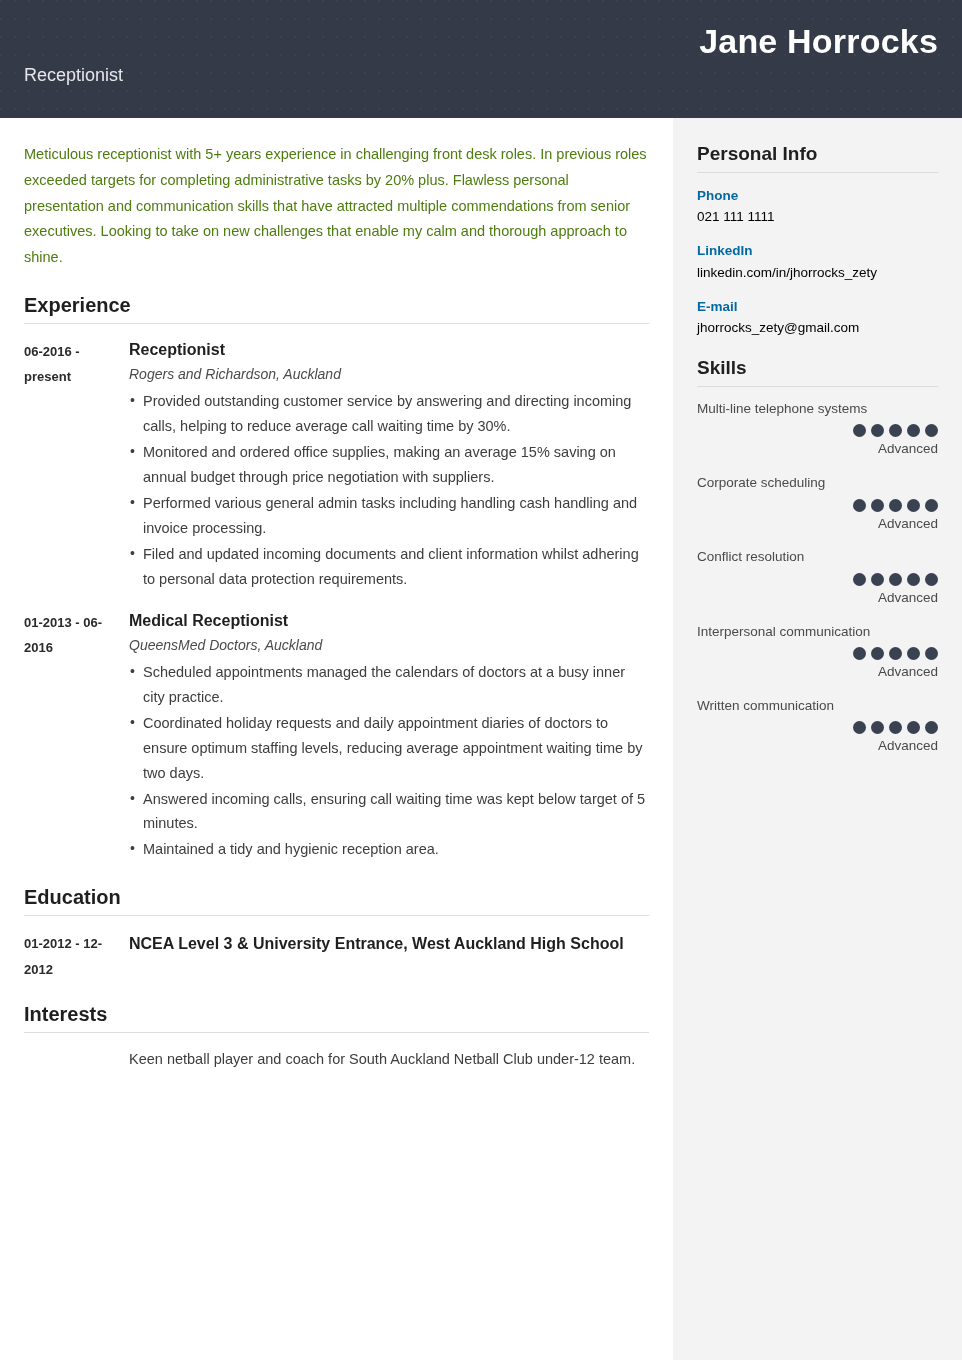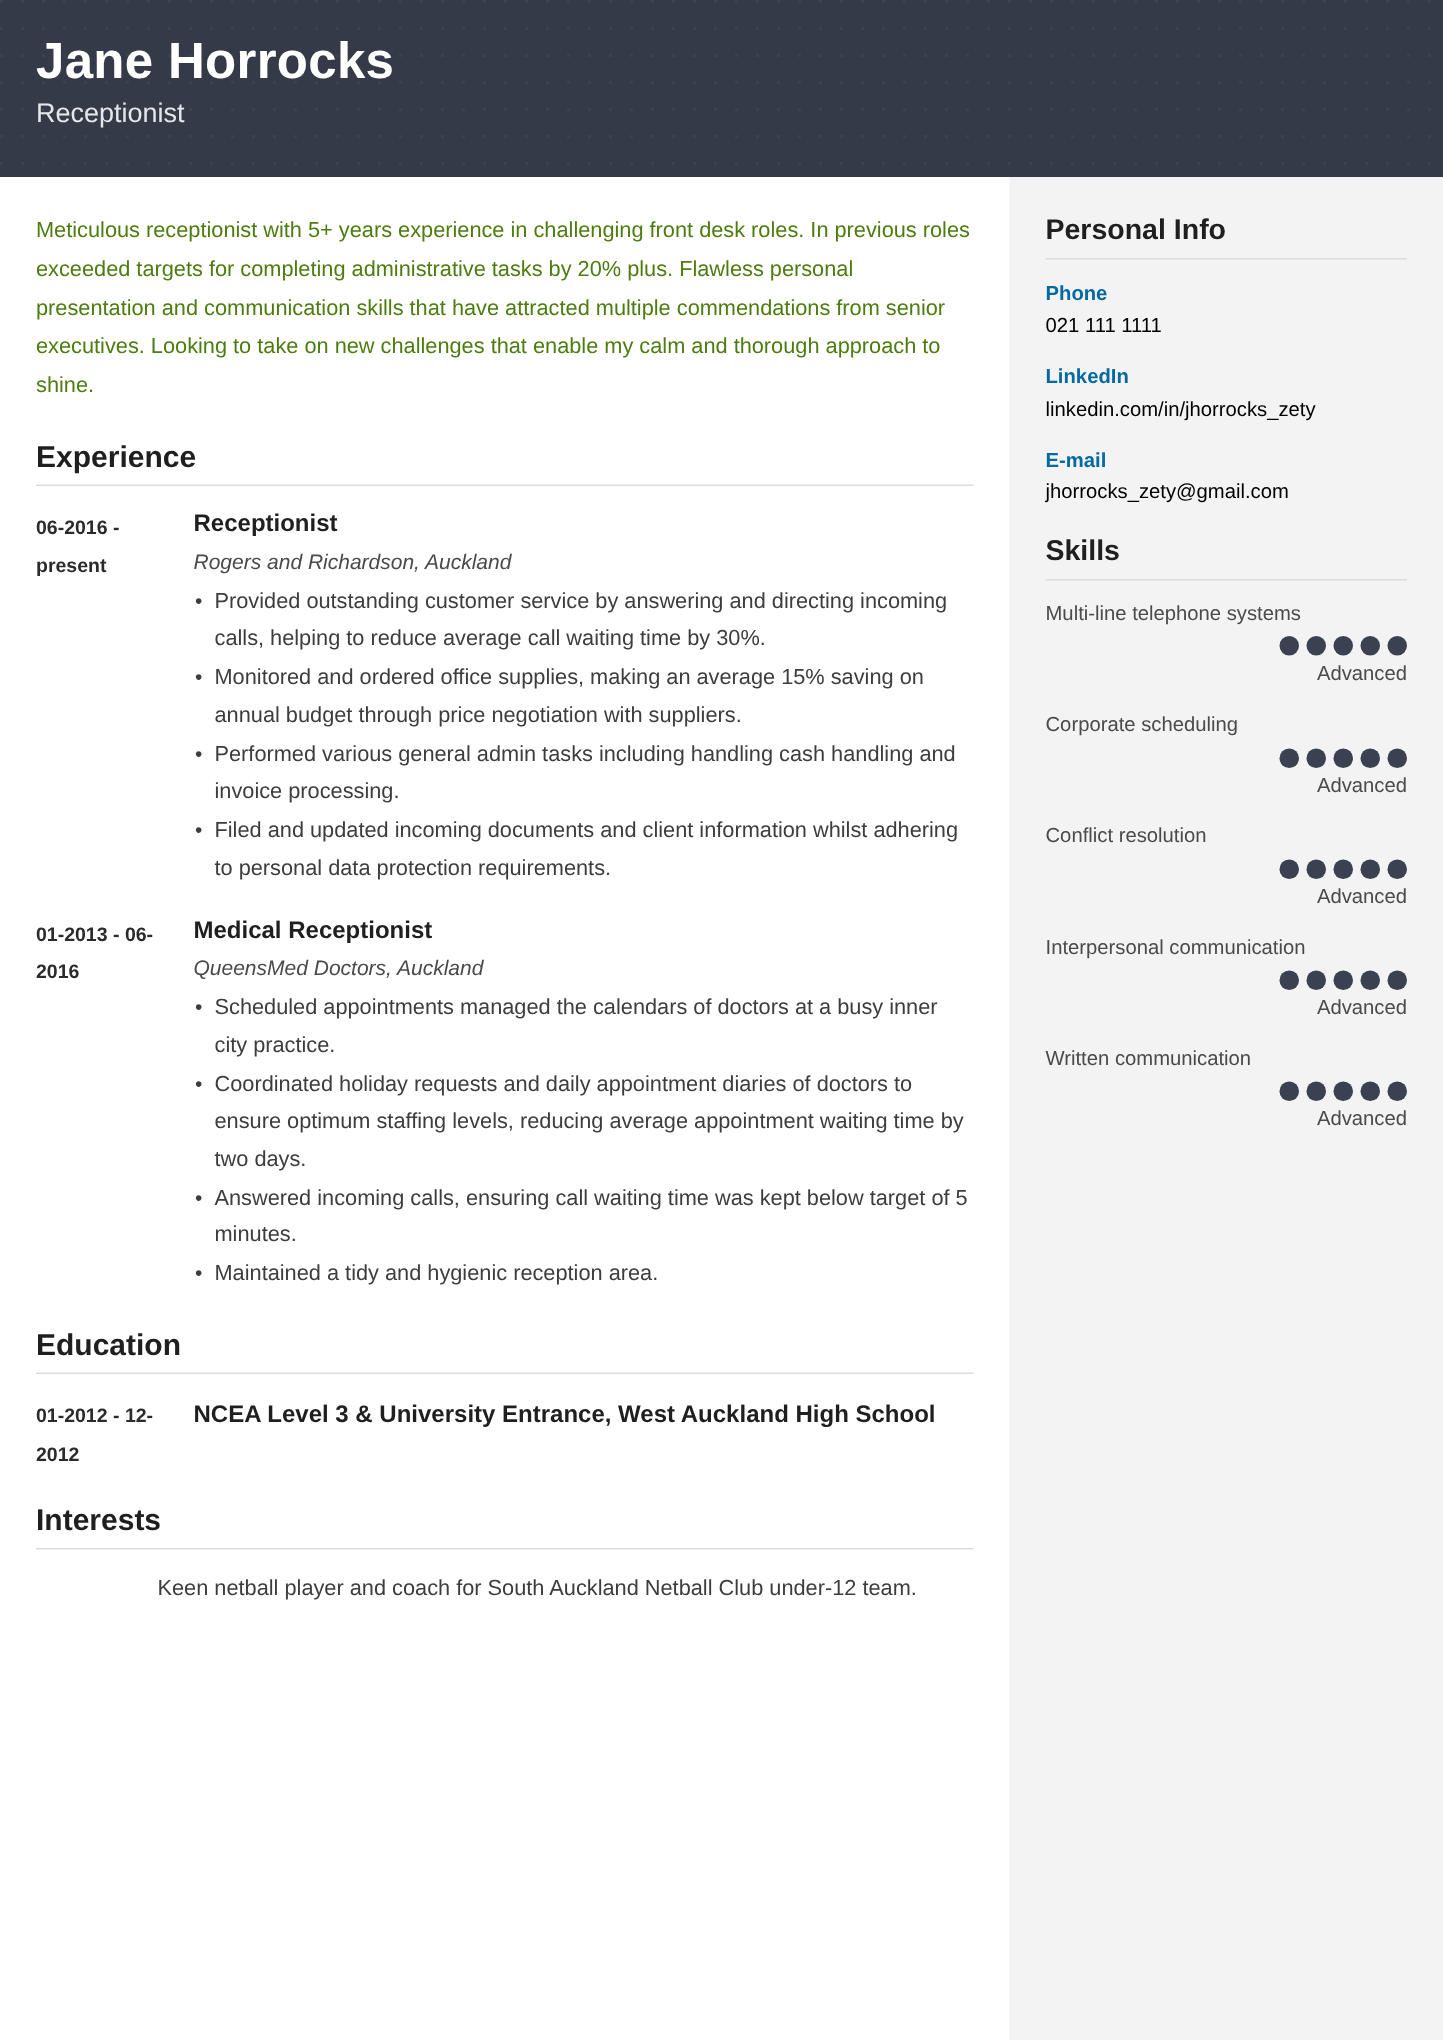--- a/index.html
+++ b/index.html
@@ -32,20 +32,21 @@
     box-sizing: border-box;
     padding: 22px 24px 0 24px;
   }
   .header-name {
     font-size: 34px;
     font-weight: bold;
     color: #ffffff;
     letter-spacing: 0.2px;
     line-height: 1.15;
     margin: 0 0 4px 0;
+    text-align: right;
   }
   .header-title {
     font-size: 18px;
     font-weight: normal;
     color: #e6e7ea;
     line-height: 1.2;
     margin: 0;
   }
 
   
@@ -146,21 +147,21 @@
     position: absolute;
     left: 1px;
     top: -1px;
     font-size: 14px;
     color: #3d3d3d;
   }
   .interests-text {
     font-size: 14.5px;
     line-height: 1.72;
     color: #3d3d3d;
-    margin-left: 81px;
+    margin-left: 105px;
   }
 
   
   .side-head {
     font-size: 19px;
     font-weight: bold;
     color: #1f1f1f;
     margin: 0 0 6px 0;
     line-height: 1.2;
   }

